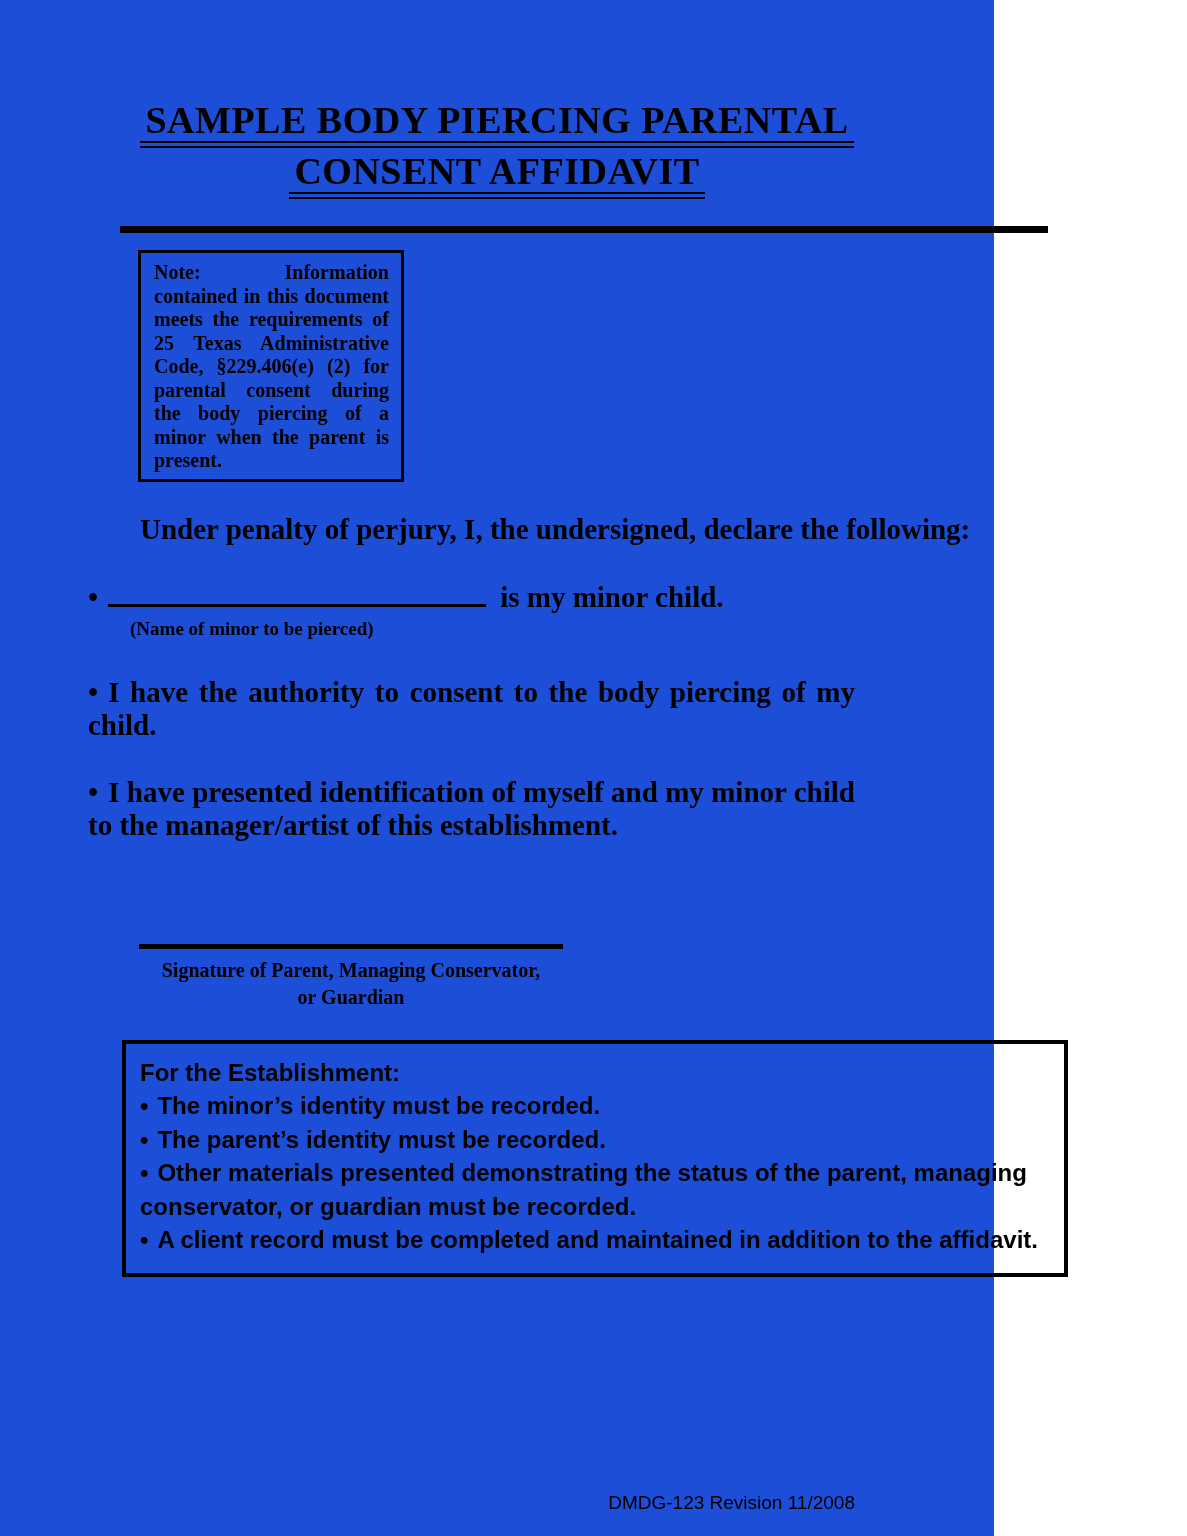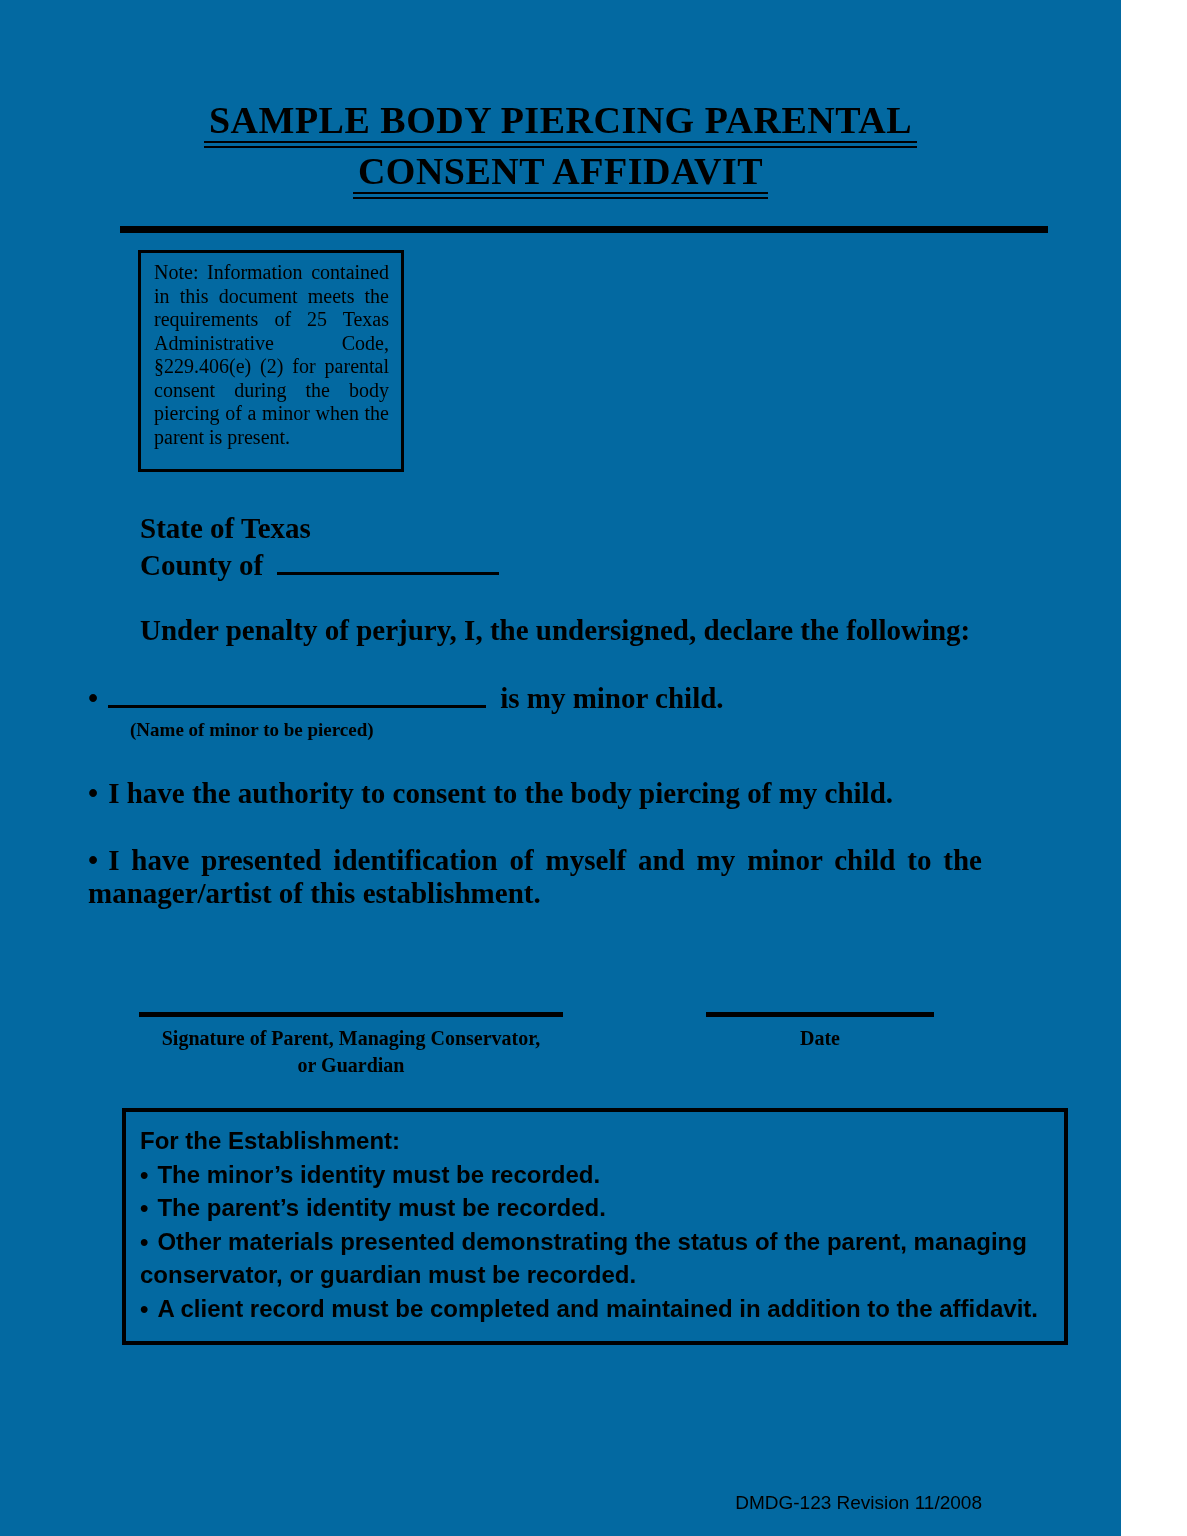--- a/index.html
+++ b/index.html
@@ -4,21 +4,21 @@
 <style>
   * { margin: 0; padding: 0; box-sizing: border-box; }
   html, body { background: #ffffff; }
   body {
     width: 1187px; height: 1536px;
     font-family: "Liberation Serif", serif;
     color: #000000;
     position: relative;
     overflow: hidden;
   }
-  .page { position: relative; width: 1121px; height: 1536px; background: #0369a1; }
+  .page { position: relative; width: 994px; height: 1536px; background: #1d4ed8; }
 
   
   .title-block { padding-top: 100px; text-align: center; }
   .title-line {
     display: inline-block;
     font-weight: bold;
     font-size: 38px;
     line-height: 41px;
     letter-spacing: 0.5px;
     border-bottom: 7px double #000;
@@ -34,24 +34,25 @@
     height: 7px;
     background: #000;
   }
 
   
   .note-box {
     margin-top: 17px;
     margin-left: 138px;
     width: 266px;
     border: 3px solid #000;
-    padding: 8px 12px 20px 13px;
+    padding: 8px 12px 6px 13px;
     font-size: 20px;
     line-height: 23.5px;
     text-align: justify;
+    font-weight: bold;
   }
 
   
   .jurisdiction { margin-top: 38px; margin-left: 140px; font-weight: bold; font-size: 29px; line-height: 36px; }
   .county-row { margin-top: 1px; }
   .blank-line {
     display: inline-block;
     border-bottom: 3px solid #000;
     height: 20px;
     vertical-align: baseline;
@@ -115,26 +116,20 @@
       <span class="title-line">CONSENT AFFIDAVIT</span>
     </div>
   </div>
 
   <div class="divider-rule"></div>
 
   <div class="note-box">
     <span>Note: Information contained in this document meets the requirements of 25 Texas Administrative Code, §229.406(e) (2) for parental consent during the body piercing of a minor when the parent is present.</span>
   </div>
 
-  <div class="jurisdiction">
-    <div>State of Texas</div>
-    <div class="county-row">
-      <span>County of</span><span class="blank-line county-blank"></span>
-    </div>
-  </div>
 
   <div class="decl-intro">Under penalty of perjury, I, the undersigned, declare the following:</div>
 
   <div class="decl-block">
 
     <div class="minor-row">
       <span class="bullet-marker">•</span><span class="blank-line minor-blank"></span><span class="minor-suffix">is my minor child.</span>
     </div>
     <div class="minor-caption">(Name of minor to be pierced)</div>
 
@@ -150,24 +145,20 @@
   </div>
 
   <div class="sig-row">
     <div class="sig-col-left">
       <div class="sig-line"></div>
       <div class="sig-caption">
         <div>Signature of Parent, Managing Conservator,</div>
         <div>or Guardian</div>
       </div>
     </div>
-    <div class="sig-col-right">
-      <div class="sig-line"></div>
-      <div class="sig-caption">Date</div>
-    </div>
   </div>
 
   <div class="est-box">
     <div>For the Establishment:</div>
     <div class="est-row">
       <span class="bullet-marker">•</span><span>The minor’s identity must be recorded.</span>
     </div>
     <div class="est-row">
       <span class="bullet-marker">•</span><span>The parent’s identity must be recorded.</span>
     </div>

